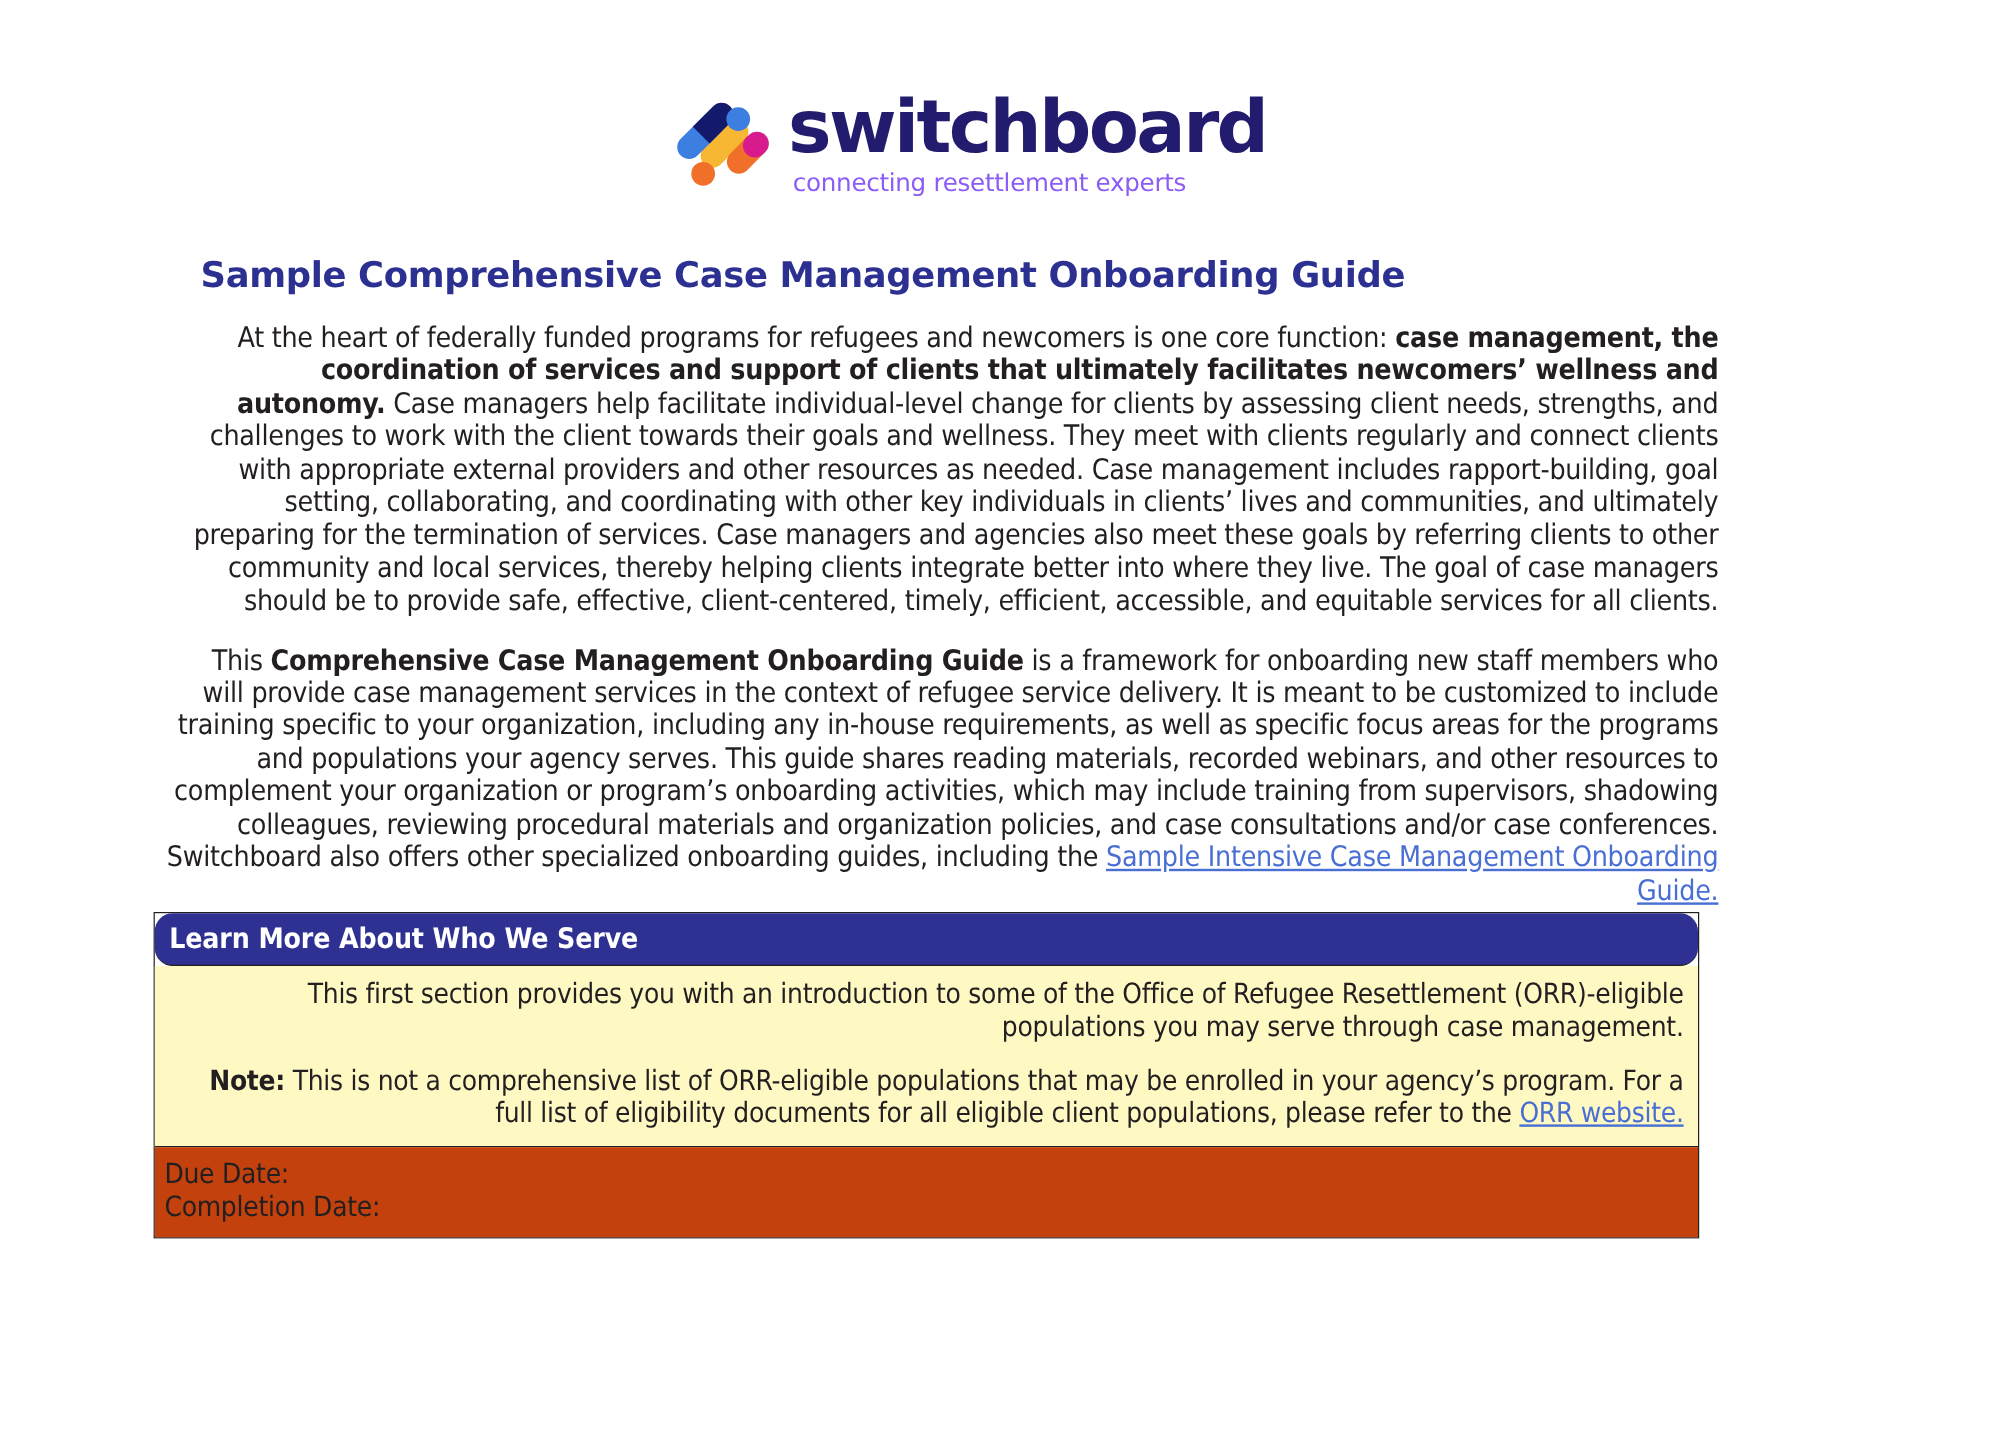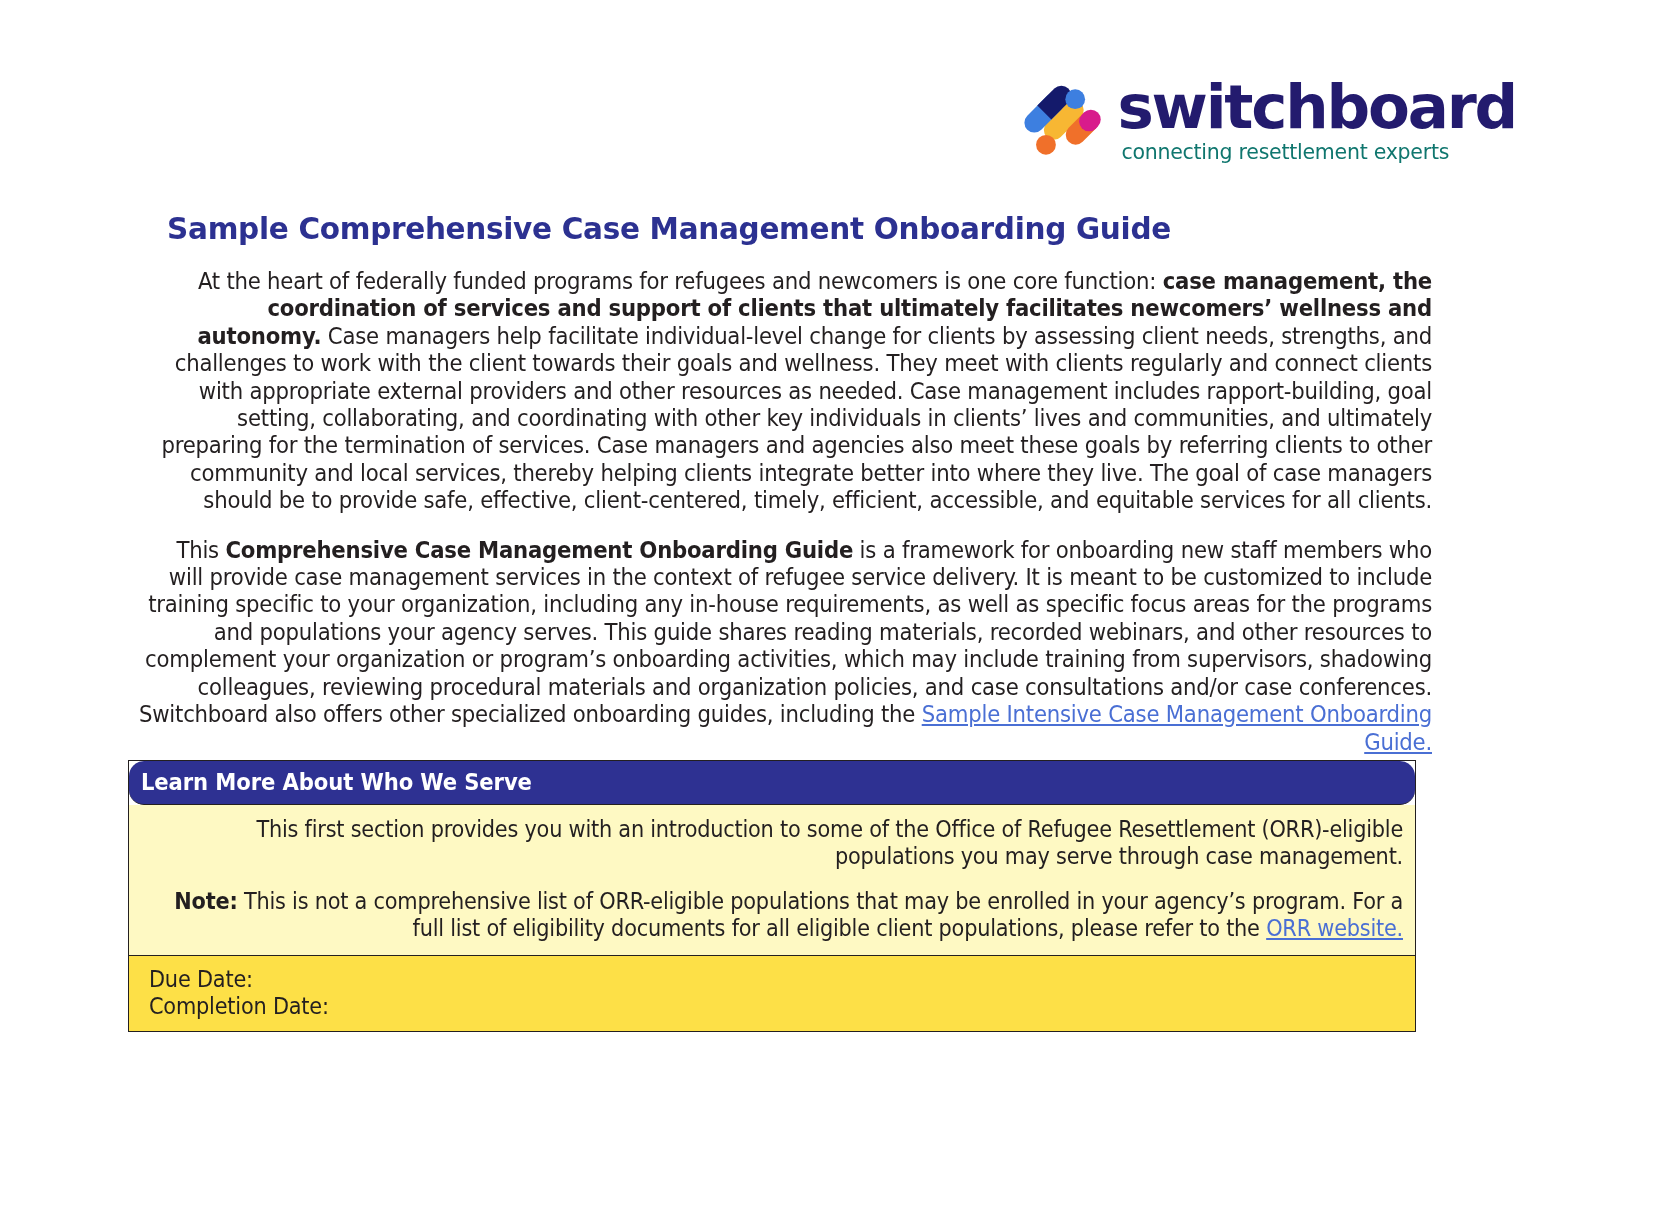--- a/index.html
+++ b/index.html
@@ -22,22 +22,23 @@
     background: #ffffff;
   }
 
   
   .logo-block {
     position: absolute;
     left: 0;
     top: 74px;
     width: 1516px;
     display: flex;
-    justify-content: flex-end;
+    justify-content: center;
     align-items: center;
+    padding-left: 47px;
   }
   .logo-inner {
     display: flex;
     align-items: center;
     gap: 16px;
   }
   .logo-mark {
     width: 86px;
     height: 86px;
     flex: 0 0 auto;
@@ -56,21 +57,21 @@
     font-weight: bold;
     letter-spacing: -2.2px;
     color: #231b6e;
     line-height: 1.02;
   }
   .logo-tagline {
     font-family: "DejaVu Sans", sans-serif;
     font-size: 20.5px;
     font-weight: normal;
     letter-spacing: -0.25px;
-    color: #0f766e;
+    color: #8b5cf6;
     line-height: 1.1;
     margin-top: 3px;
     margin-left: 4px;
   }
 
   
   .doc-title {
     position: absolute;
     left: 0;
     top: 212px;
@@ -130,22 +131,22 @@
     padding: 10px 12px 14px 12px;
     border-bottom: 1.5px solid #231f20;
   }
   .box-body .para {
     font-size: 23.2px;
     line-height: 27px;
     margin: 0 0 18px 0;
   }
   .box-body .para:last-child { margin-bottom: 0; }
   .box-footer {
-    background: #fde047;
-    padding: 9px 12px 12px 20px;
+    background: #c2410c;
+    padding: 9px 12px 12px 8px;
   }
   .box-footer .line {
     font-family: "DejaVu Sans Condensed", "Liberation Sans Narrow", "Liberation Sans", sans-serif;
     font-size: 23.2px;
     line-height: 27px;
     color: #231f20;
     letter-spacing: -0.2px;
   }
 </style>
 </head>

